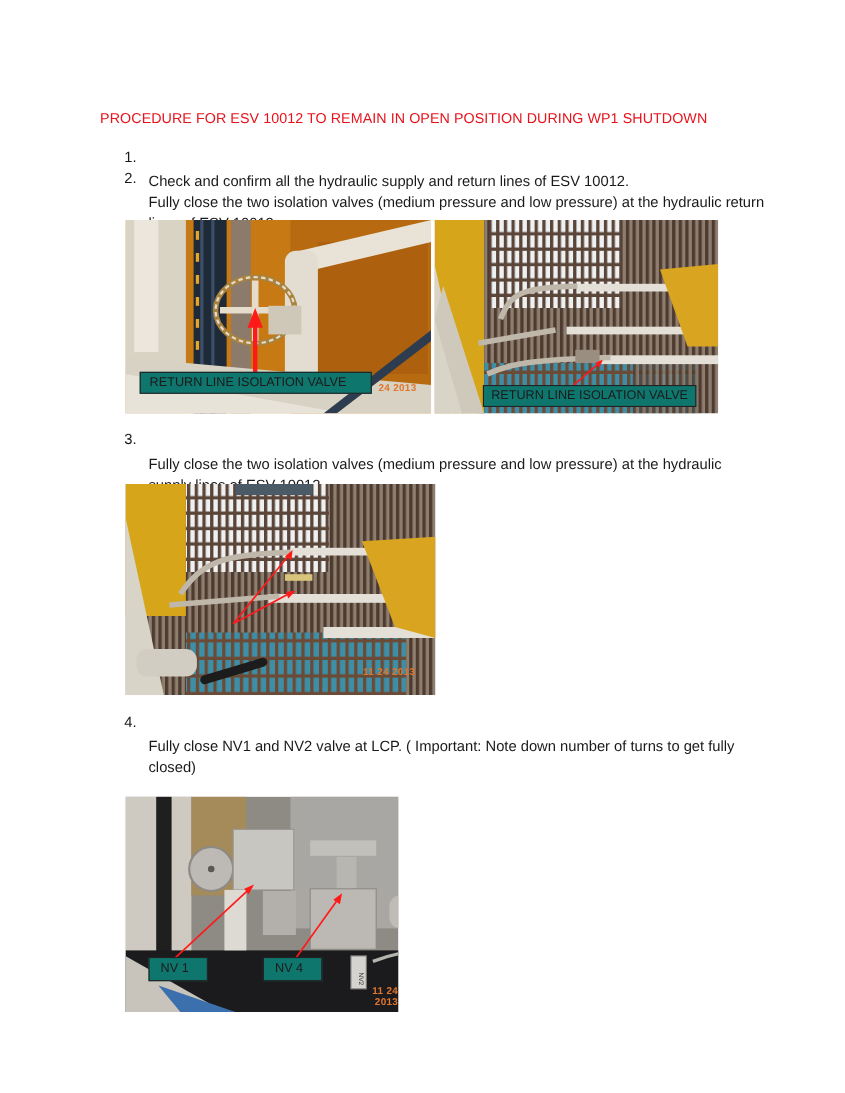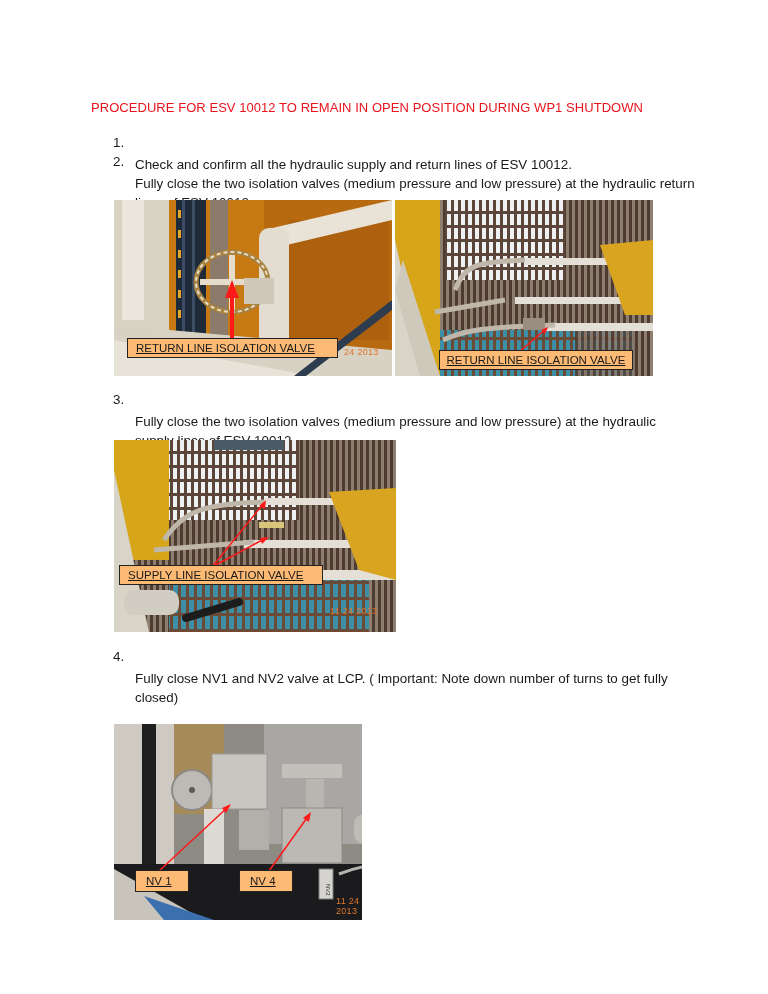--- a/index.html
+++ b/index.html
@@ -4,23 +4,23 @@
   <style>
     html, body { margin: 0; padding: 0; background: #ffffff; }
     body { width: 768px; height: 994px; position: relative; overflow: hidden;
            font-family: "Liberation Sans", "DejaVu Sans", sans-serif; color: #111; }
     .title { position: absolute; left: 91px; top: 100px; font-size: 13px; color: #e8141d; letter-spacing: 0.05px; white-space: nowrap; }
     .step { position: absolute; left: 113px; font-size: 13.4px; line-height: 19px; color: #1a1a1a; }
     .step .num { position: absolute; left: 0; top: 0; width: 20px; }
     .step .txt { position: absolute; left: 22px; top: 0; width: 560px; margin-top: 22px; }
     .photo { position: absolute; overflow: hidden; }
     .photo svg { display: block; }
-    .label { position: absolute; background: #fdba74; border: 1px solid #222; color: #1a1a1a;
-             font-size: 11.5px; line-height: 14px; padding: 2px 6px 2px 6px; white-space: nowrap; text-decoration: underline; }
-    .stamp { position: absolute; color: #e0762c; font-size: 9px; font-weight: normal; letter-spacing: 0.3px; }
+    .label { position: absolute; background: #0f766e; border: 1px solid #222; color: #1a1a1a;
+             font-size: 11.5px; line-height: 14px; padding: 2px 6px 2px 6px; white-space: nowrap; }
+    .stamp { position: absolute; color: #e0762c; font-size: 9px; font-weight: bold; letter-spacing: 0.3px; text-align: right; }
   </style>
 </head>
 <body>
 
 <div>
 
   <div class="title">PROCEDURE FOR ESV 10012 TO REMAIN IN OPEN POSITION DURING WP1 SHUTDOWN</div>
 
   <div class="step" style="top:133px;">
     <span class="num">1.</span>
@@ -142,21 +142,20 @@
       <path d="M40 110 L140 102" stroke="#bfb8aa" stroke-width="5"></path>
       <path d="M215 52 L282 48 L282 140 L245 130 Z" fill="#d9a420"></path>
       <rect x="145" y="82" width="25" height="6" fill="#d8c47a"></rect>
       <rect x="10" y="150" width="55" height="25" rx="10" fill="#d2cdc2"></rect>
       <path d="M72 178 L125 162" stroke="#1c1c1c" stroke-width="8" stroke-linecap="round"></path>
       <path d="M98 127 L150 63" stroke="#ff1a1a" stroke-width="1.5"></path>
       <path d="M98 127 L152 98" stroke="#ff1a1a" stroke-width="1.5"></path>
       <path d="M145 66 L152 60 L151 69 Z" fill="#ff1a1a"></path>
       <path d="M146 98 L155 97 L148 104 Z" fill="#ff1a1a"></path>
     </svg>
-    <div class="label" style="left:5px; top:125px; width:188px; padding-left:8px;">SUPPLY LINE ISOLATION VALVE</div>
     <div class="stamp" style="left:216px; top:166px;">11 24 2013</div>
   </div>
 
   <div class="step" style="top:647px;">
     <span class="num">4.</span>
     <span class="txt">Fully close NV1 and NV2 valve at LCP. ( Important: Note down number of turns to get fully closed)</span>
   </div>
 
   <div class="photo" style="left:114px; top:724px; width:248px; height:196px;">
     <svg width="287" height="196" viewBox="0 0 287 196">

